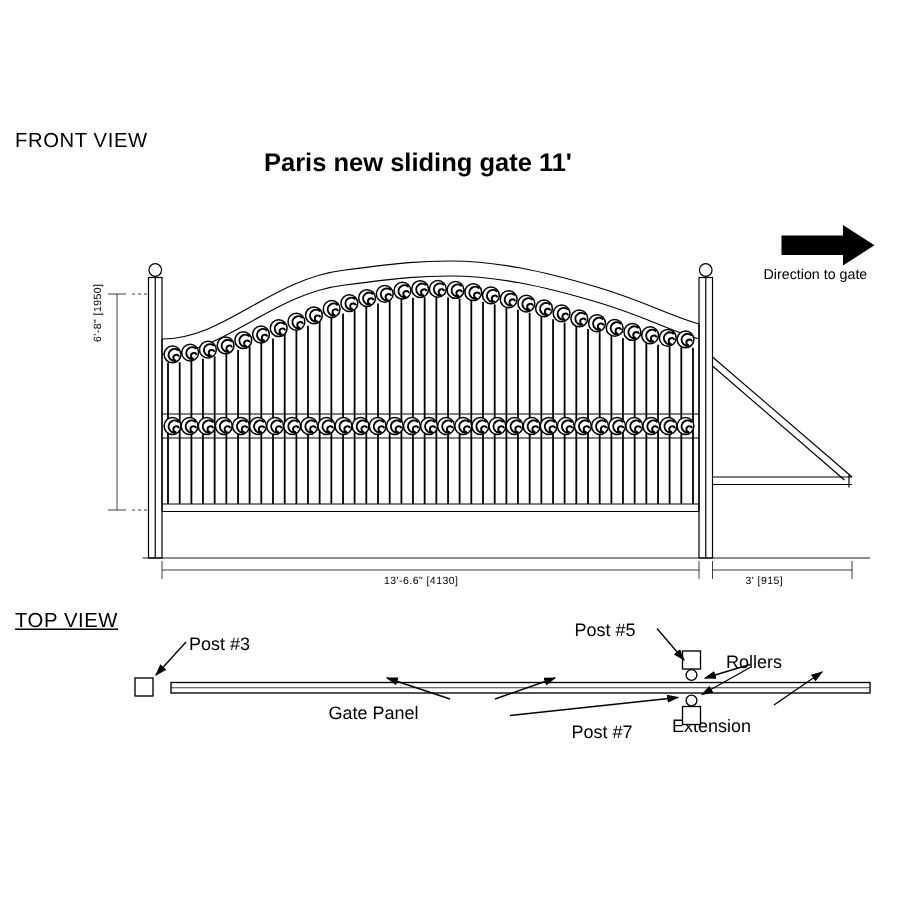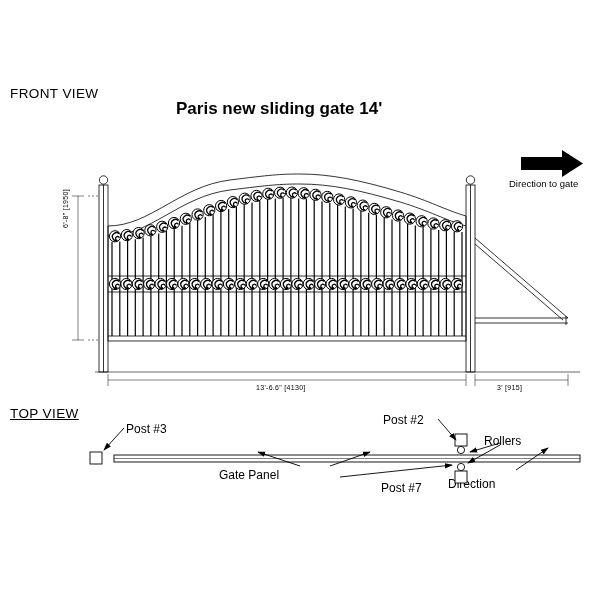--- a/index.html
+++ b/index.html
@@ -19,31 +19,31 @@
   #post3-label{left:381px;top:481px;font-size:12px;}
   #rollers-label{left:484px;top:434px;font-size:12px;}
   #extension-label{left:448px;top:477px;font-size:12px;}
   #gate-panel-label{left:219px;top:468px;font-size:12px;}
   svg{position:absolute;left:0;top:0;}
 </style>
 </head>
 <body>
 
 <div class="lbl" id="front-view-label">FRONT VIEW</div>
-<div class="lbl" id="drawing-title">Paris new sliding gate 14'</div>
+<div class="lbl" id="drawing-title">Paris new sliding gate 11'</div>
 <div class="lbl" id="direction-label">Direction to gate</div>
 <div class="lbl" id="dim-height-text">6'-8"  [1950]</div>
 <div class="lbl" id="dim-width-text">13'-6.6"  [4130]</div>
 <div class="lbl" id="dim-ext-text">3'  [915]</div>
 <div class="lbl" id="top-view-label">TOP  VIEW</div>
 <div class="lbl" id="post1-label">Post #3</div>
-<div class="lbl" id="post2-label">Post #2</div>
+<div class="lbl" id="post2-label">Post #5</div>
 <div class="lbl" id="post3-label">Post #7</div>
 <div class="lbl" id="rollers-label">Rollers</div>
-<div class="lbl" id="extension-label">Direction</div>
+<div class="lbl" id="extension-label">Extension</div>
 <div class="lbl" id="gate-panel-label">Gate Panel</div>
 
 <svg width="600" height="600" viewBox="0 0 600 600">
   <g id="direction-arrow">
     <polygon points="521,157 562,157 562,150 583,163.5 562,177 562,170 521,170" fill="#000"></polygon>
   </g>
 
   <g id="front-view" fill="none" stroke="#000" stroke-width="0.8">
 
     <g stroke-width="0.5">

